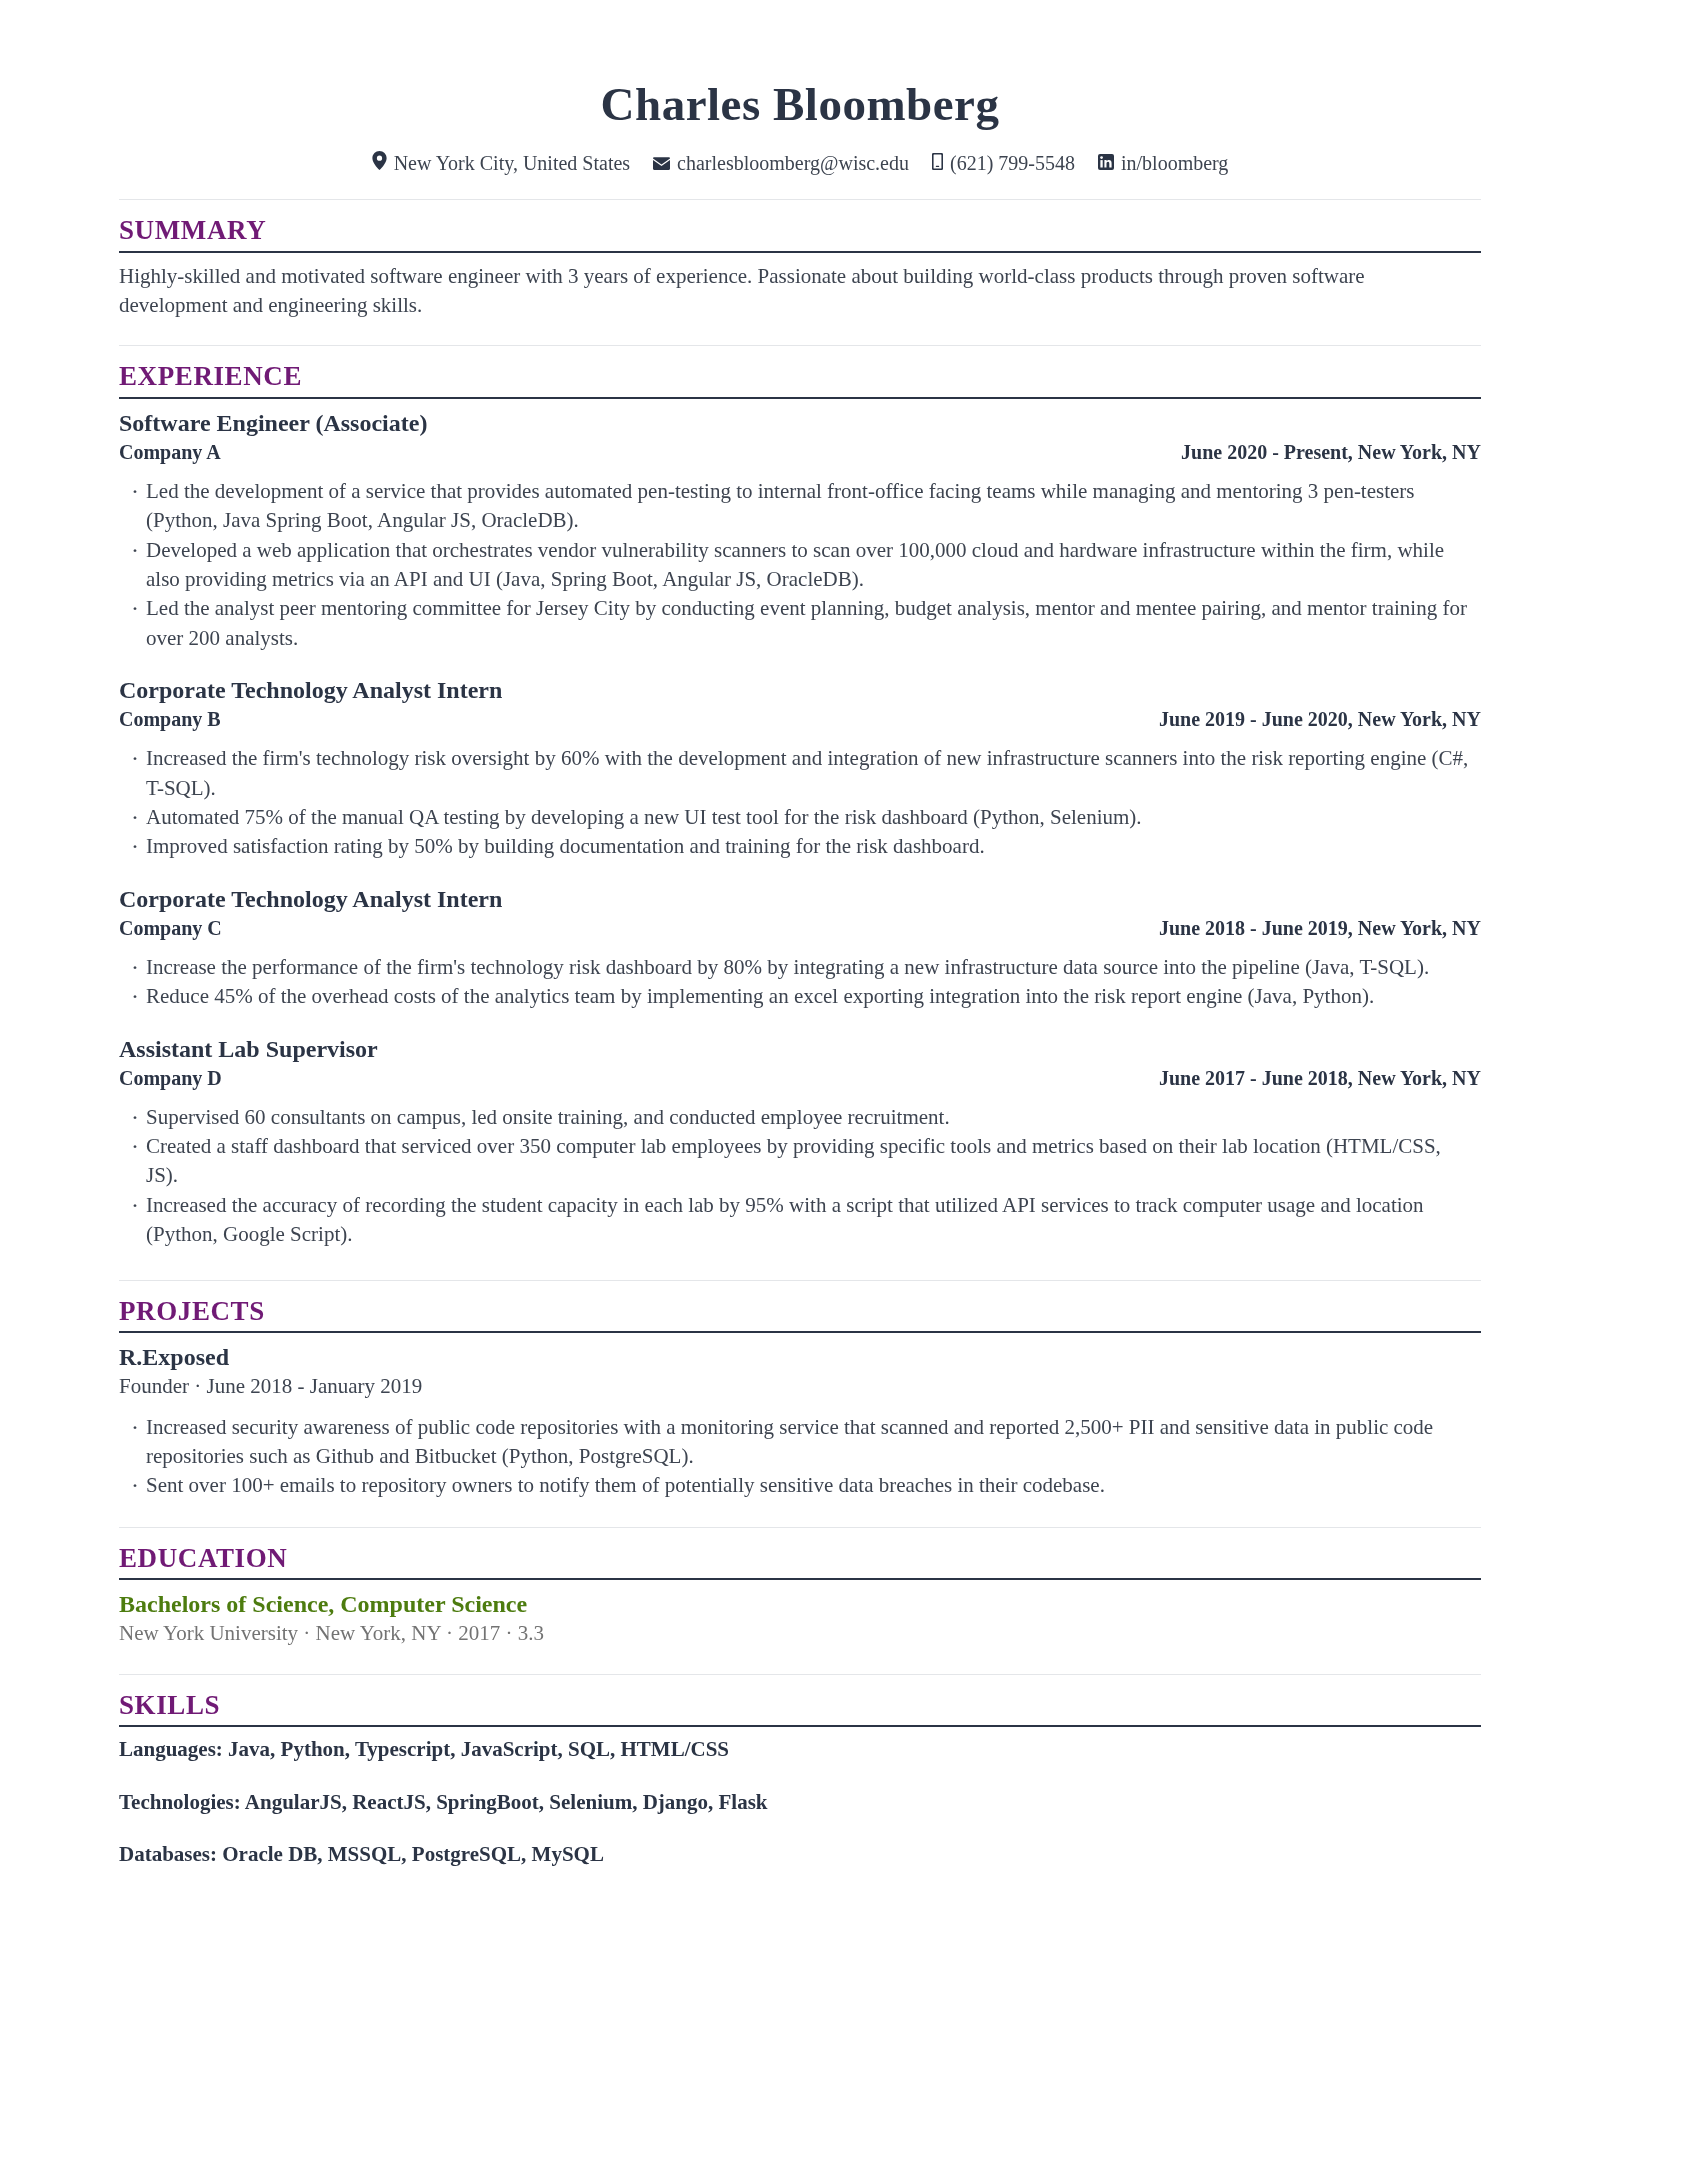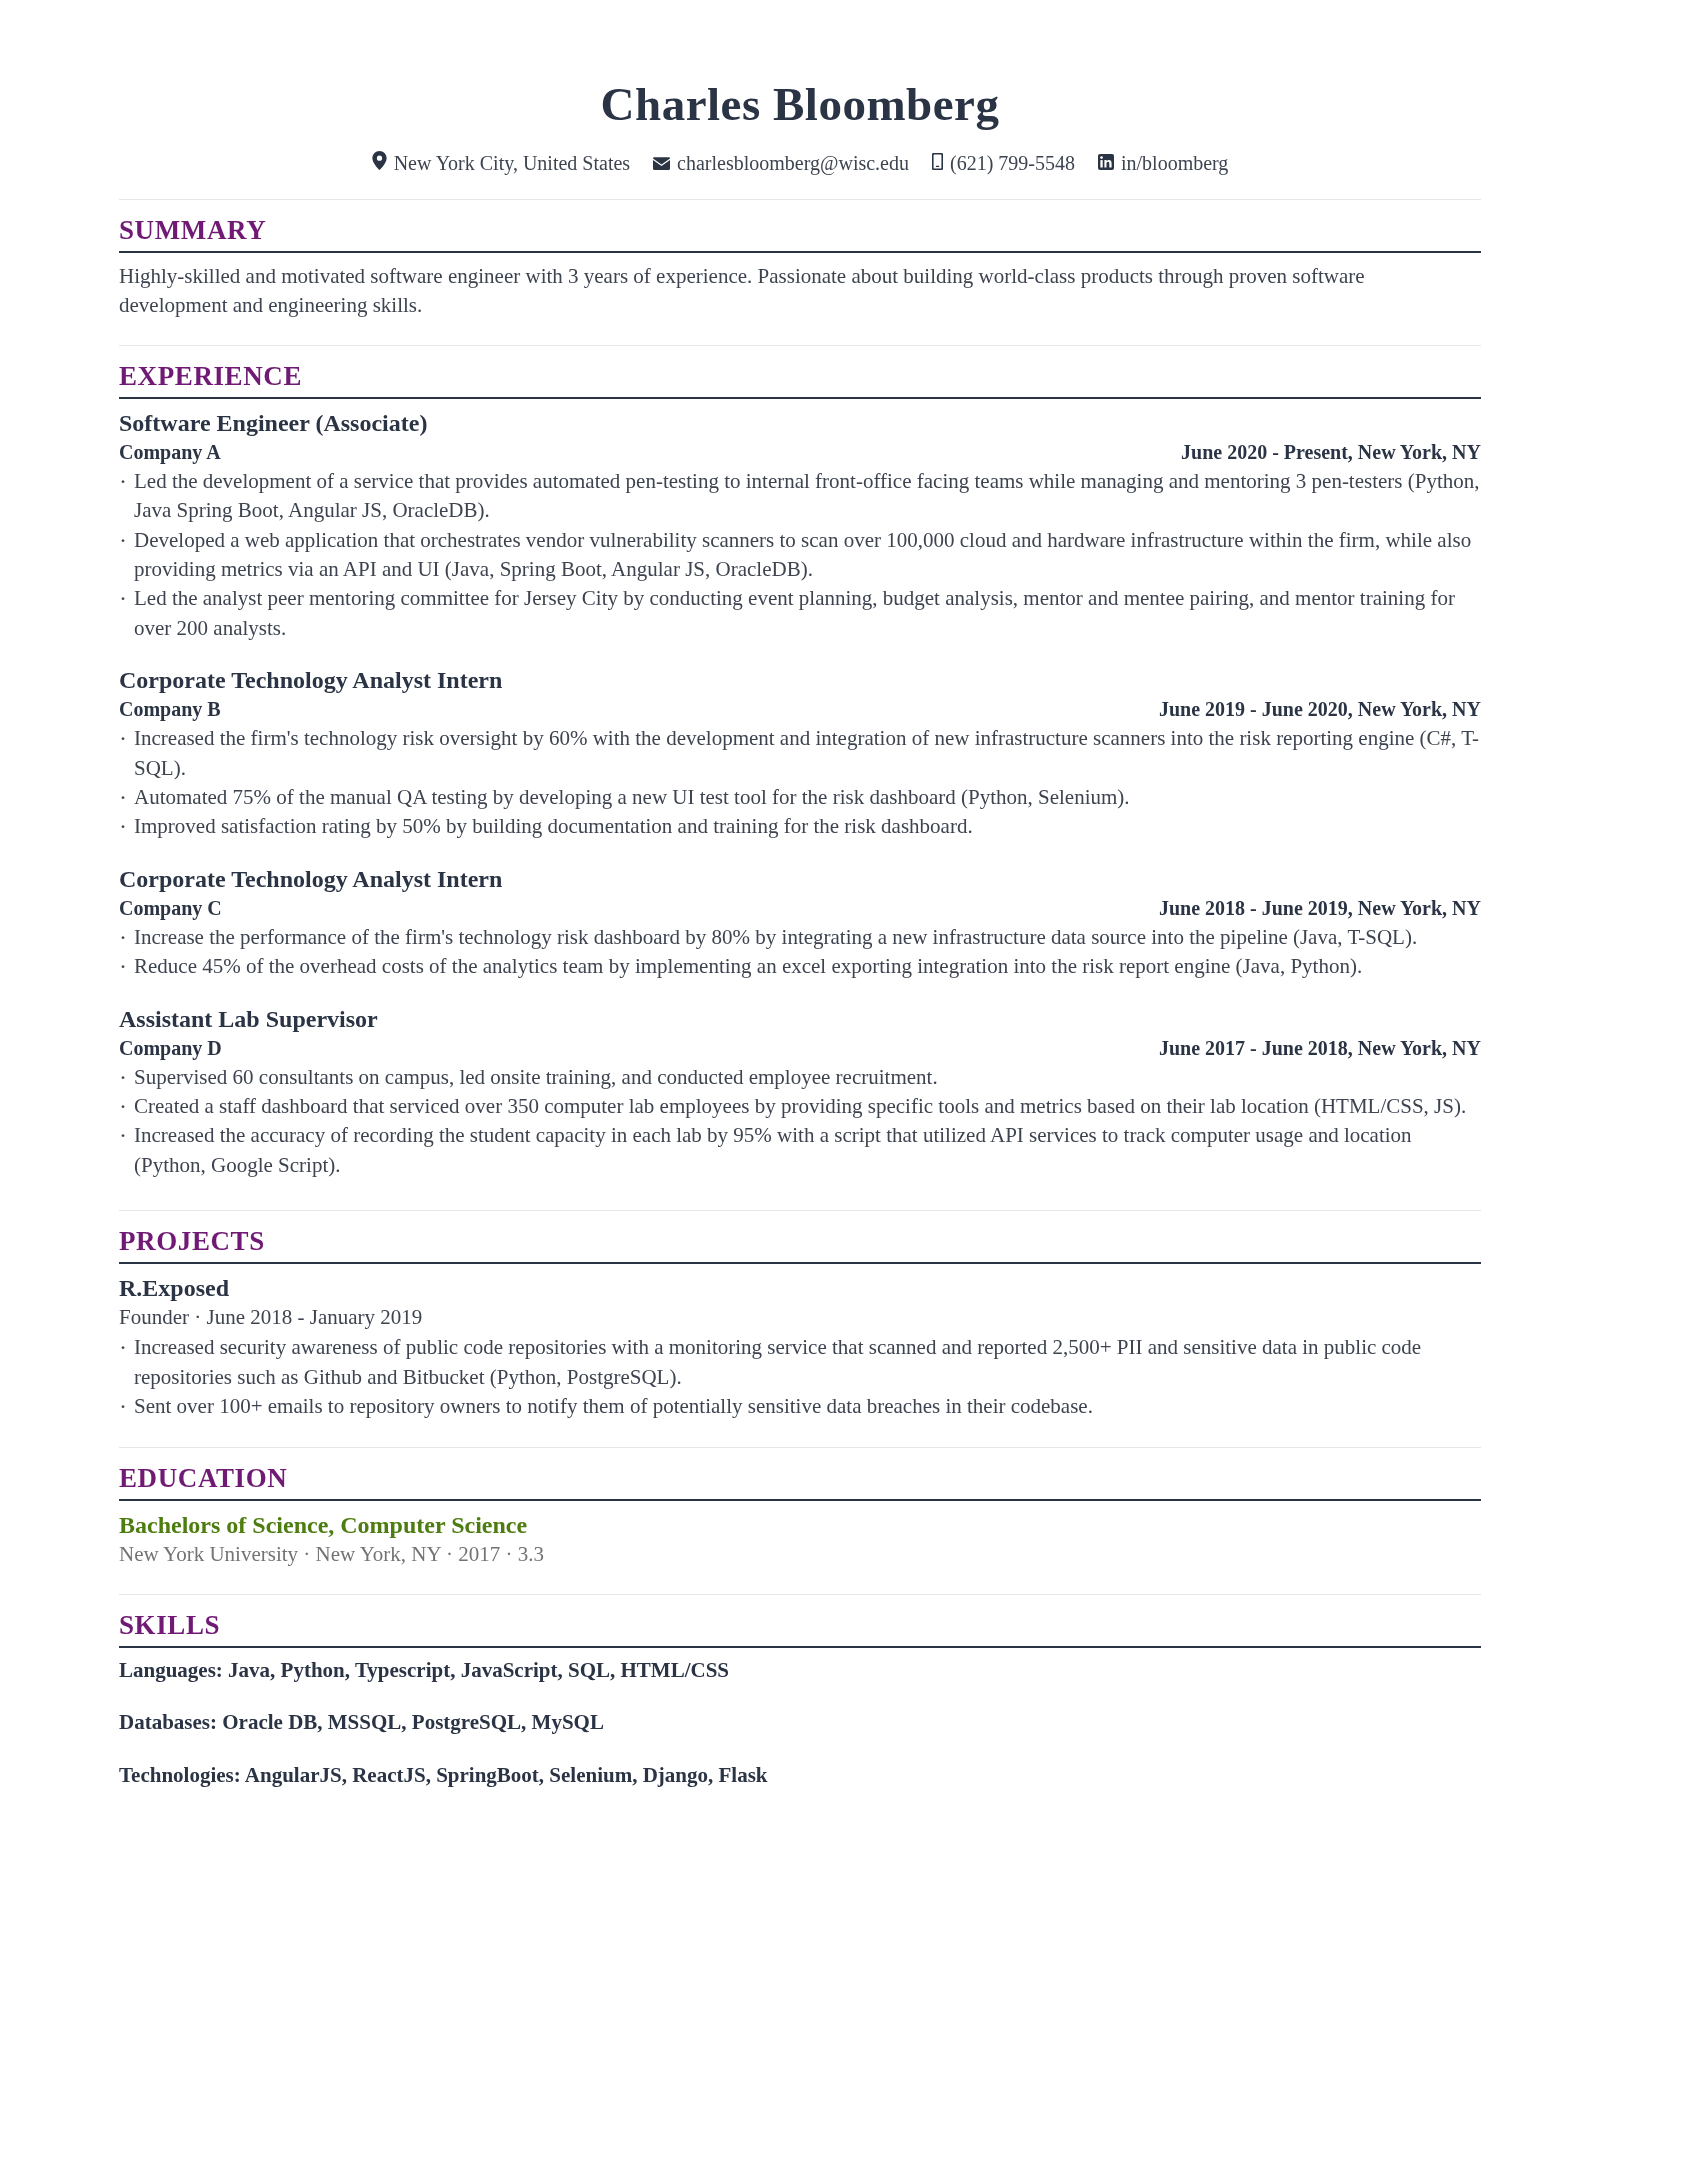--- a/index.html
+++ b/index.html
@@ -93,21 +93,21 @@
     align-items: baseline;
     font-size: 20px;
     font-weight: bold;
     color: #2b3445;
     line-height: 1.3;
     margin-bottom: 2px;
   }
   .entry-org { white-space: nowrap; }
   .entry-date { white-space: nowrap; text-align: right; }
 
-  .bullets { margin: 0; padding: 0; list-style: none; }
+  .bullets { margin: 12px; padding: 0; list-style: none; }
   .bullets li {
     font-size: 21px;
     line-height: 1.4;
     color: #3d4450;
     position: relative;
     padding-left: 15px;
     margin-bottom: 0px;
   }
   .bullets li::before {
     content: "\00B7";
@@ -296,18 +296,18 @@
       <div class="edu-sub">New York University ·  New York, NY ·  2017 · 3.3</div>
     </div>
   </section>
 
   <div class="sec-divider" style="margin-top:26px;"></div>
   <section>
     <div class="sec-title">SKILLS</div>
     <div class="sec-rule"></div>
 
     <div class="skill-row">Languages: Java, Python, Typescript, JavaScript, SQL, HTML/CSS</div>
+    <div class="skill-row">Technologies: AngularJS, ReactJS, SpringBoot, Selenium, Django, Flask</div>
     <div class="skill-row">Databases: Oracle DB, MSSQL, PostgreSQL, MySQL</div>
-    <div class="skill-row">Technologies: AngularJS, ReactJS, SpringBoot, Selenium, Django, Flask</div>
   </section>
 
 </div>
 
 
 </body></html>

